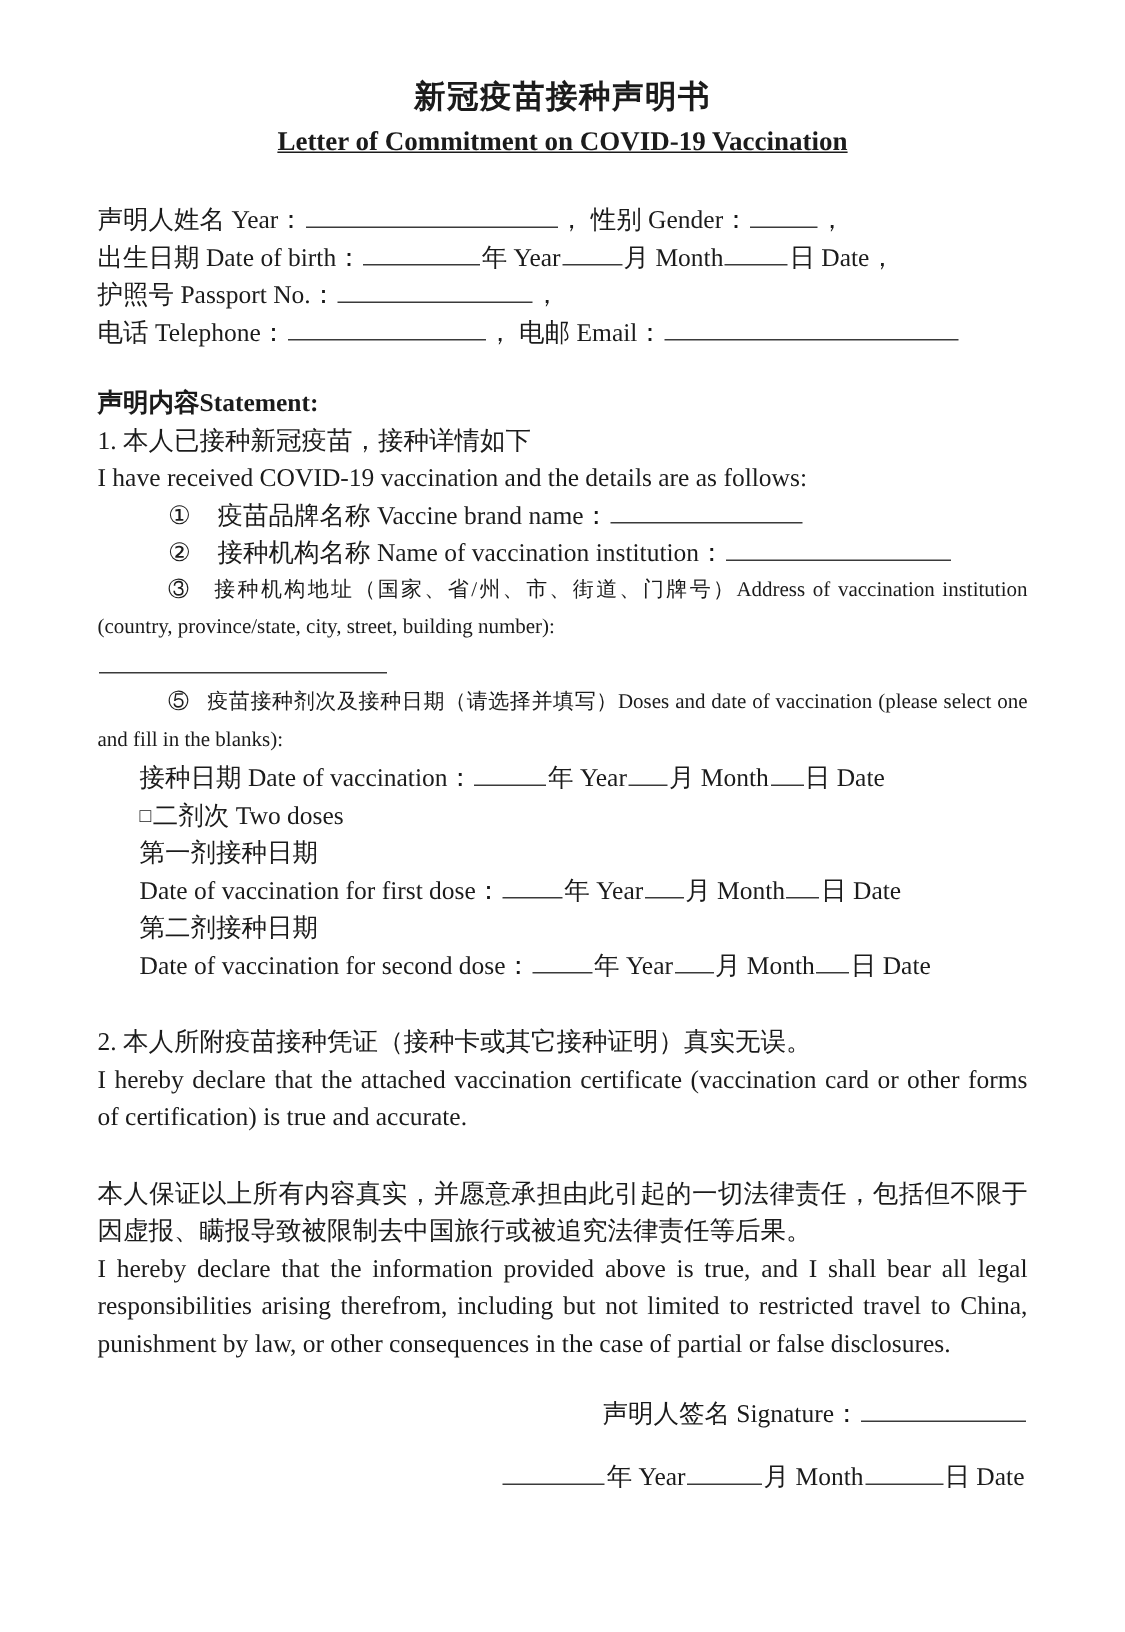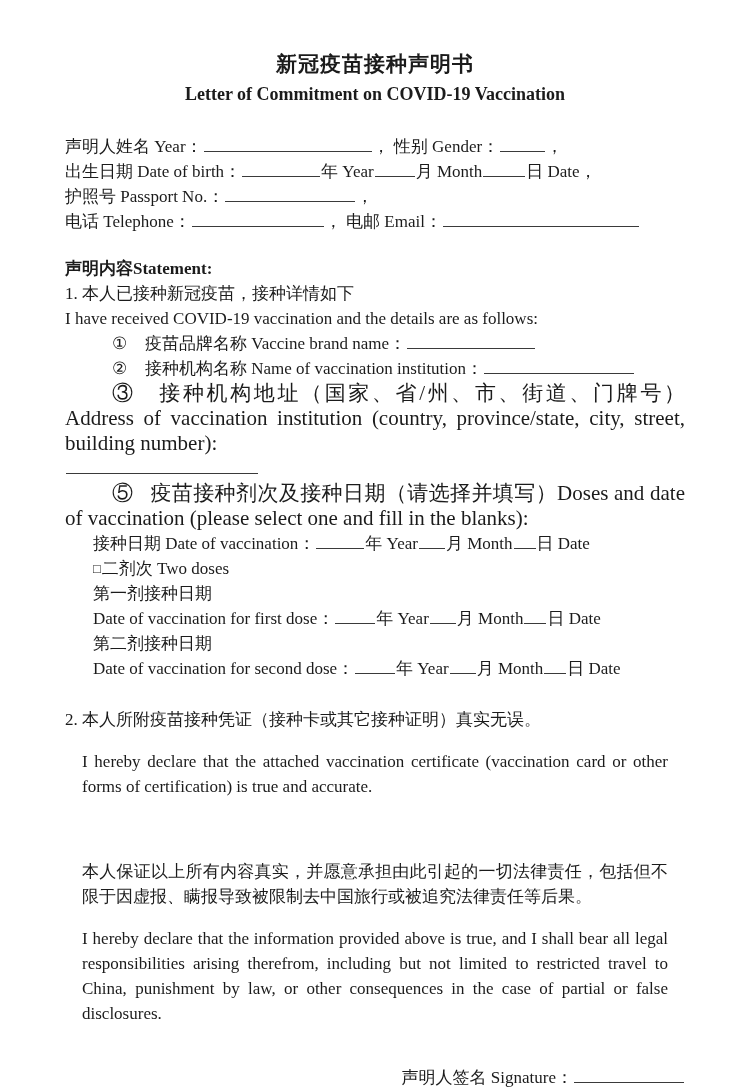--- a/index.html
+++ b/index.html
@@ -34,33 +34,34 @@
     letter-spacing: 1px;
     line-height: 28px;
     margin: 0 0 4px 0;
   }
   .title-en {
     text-align: center;
     font-weight: bold;
     font-size: 18px;
     line-height: 24px;
     margin: 0 0 28px 0;
+    text-decoration: underline;
   }
 
   
   .line {
     font-size: 17px;
     line-height: 25px;
     margin: 0;
     white-space: nowrap;
   }
   .para {
     font-size: 17px;
     line-height: 25px;
-    margin: 17px;
+    margin: 0;
     text-align: justify;
     text-justify: inter-word;
   }
   .para-nj {
     font-size: 17px;
     line-height: 25px;
     margin: 0;
   }
   .bold { font-weight: bold; text-align: center; }
 
@@ -97,21 +98,21 @@
     line-height: 25px;
     margin: 0;
     padding-left: 47px;
     white-space: nowrap;
   }
   .circnum {
     display: inline-block;
     width: 33px;
   }
   .hang {
-    font-size: 21px;
+    font-size: 14px;
     line-height: 25px;
     margin: 0;
     text-align: justify;
     text-justify: inter-word;
     text-indent: 47px;
   }
   .indent-1 { padding-left: 28px; }
   .gap-md { height: 22px; }
   .gap-lg { height: 26px; }
 

